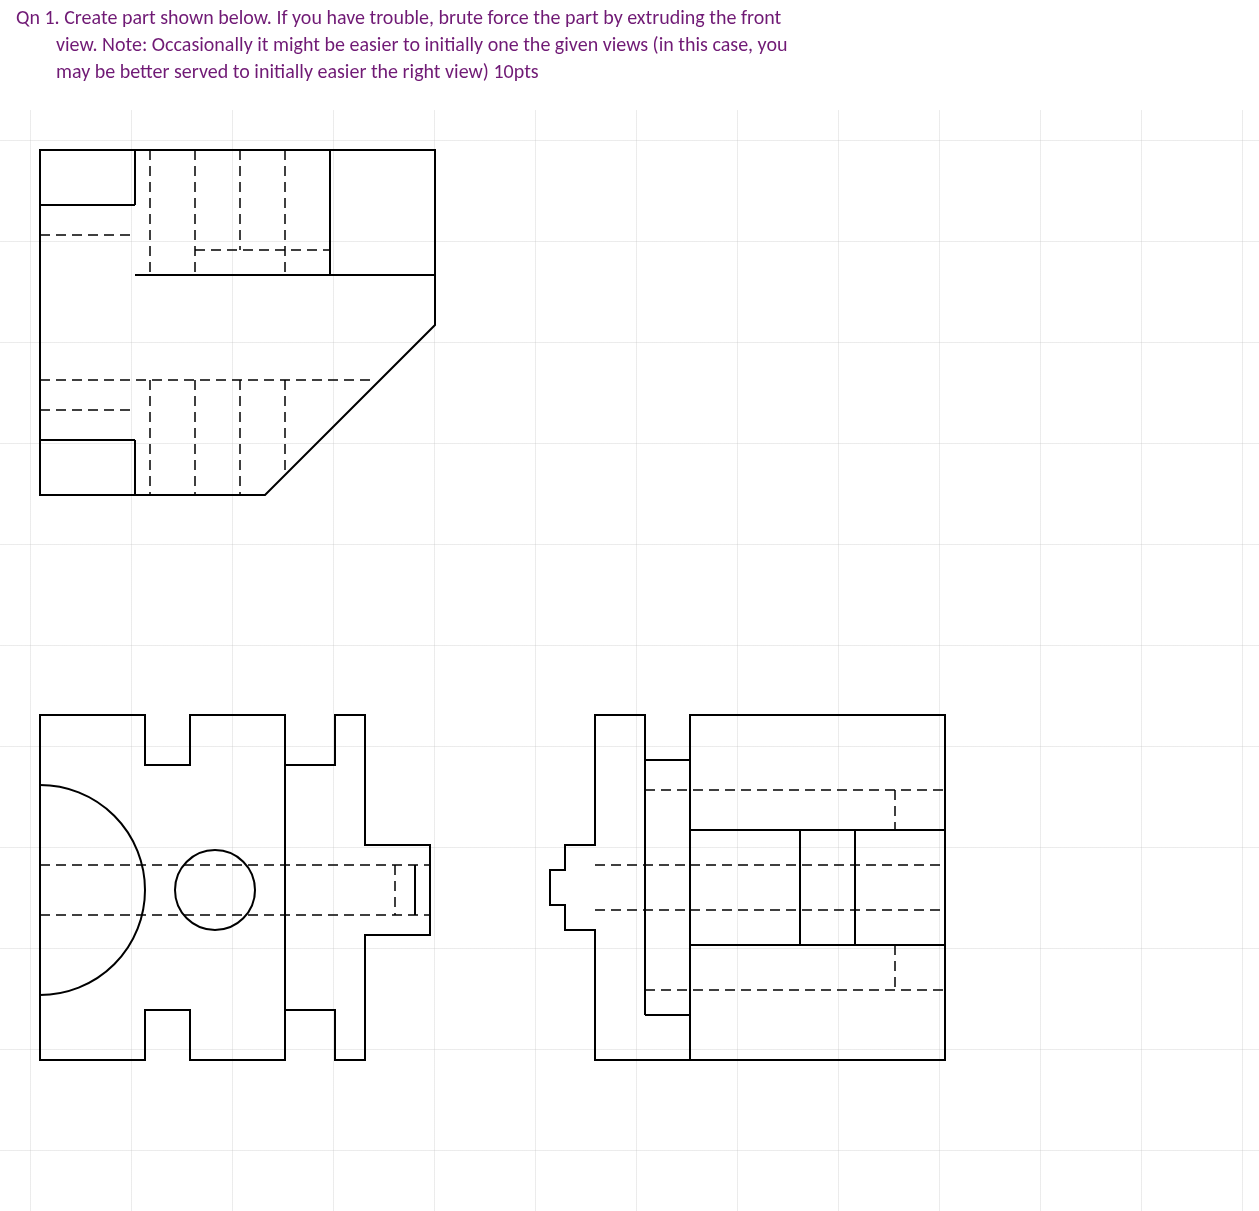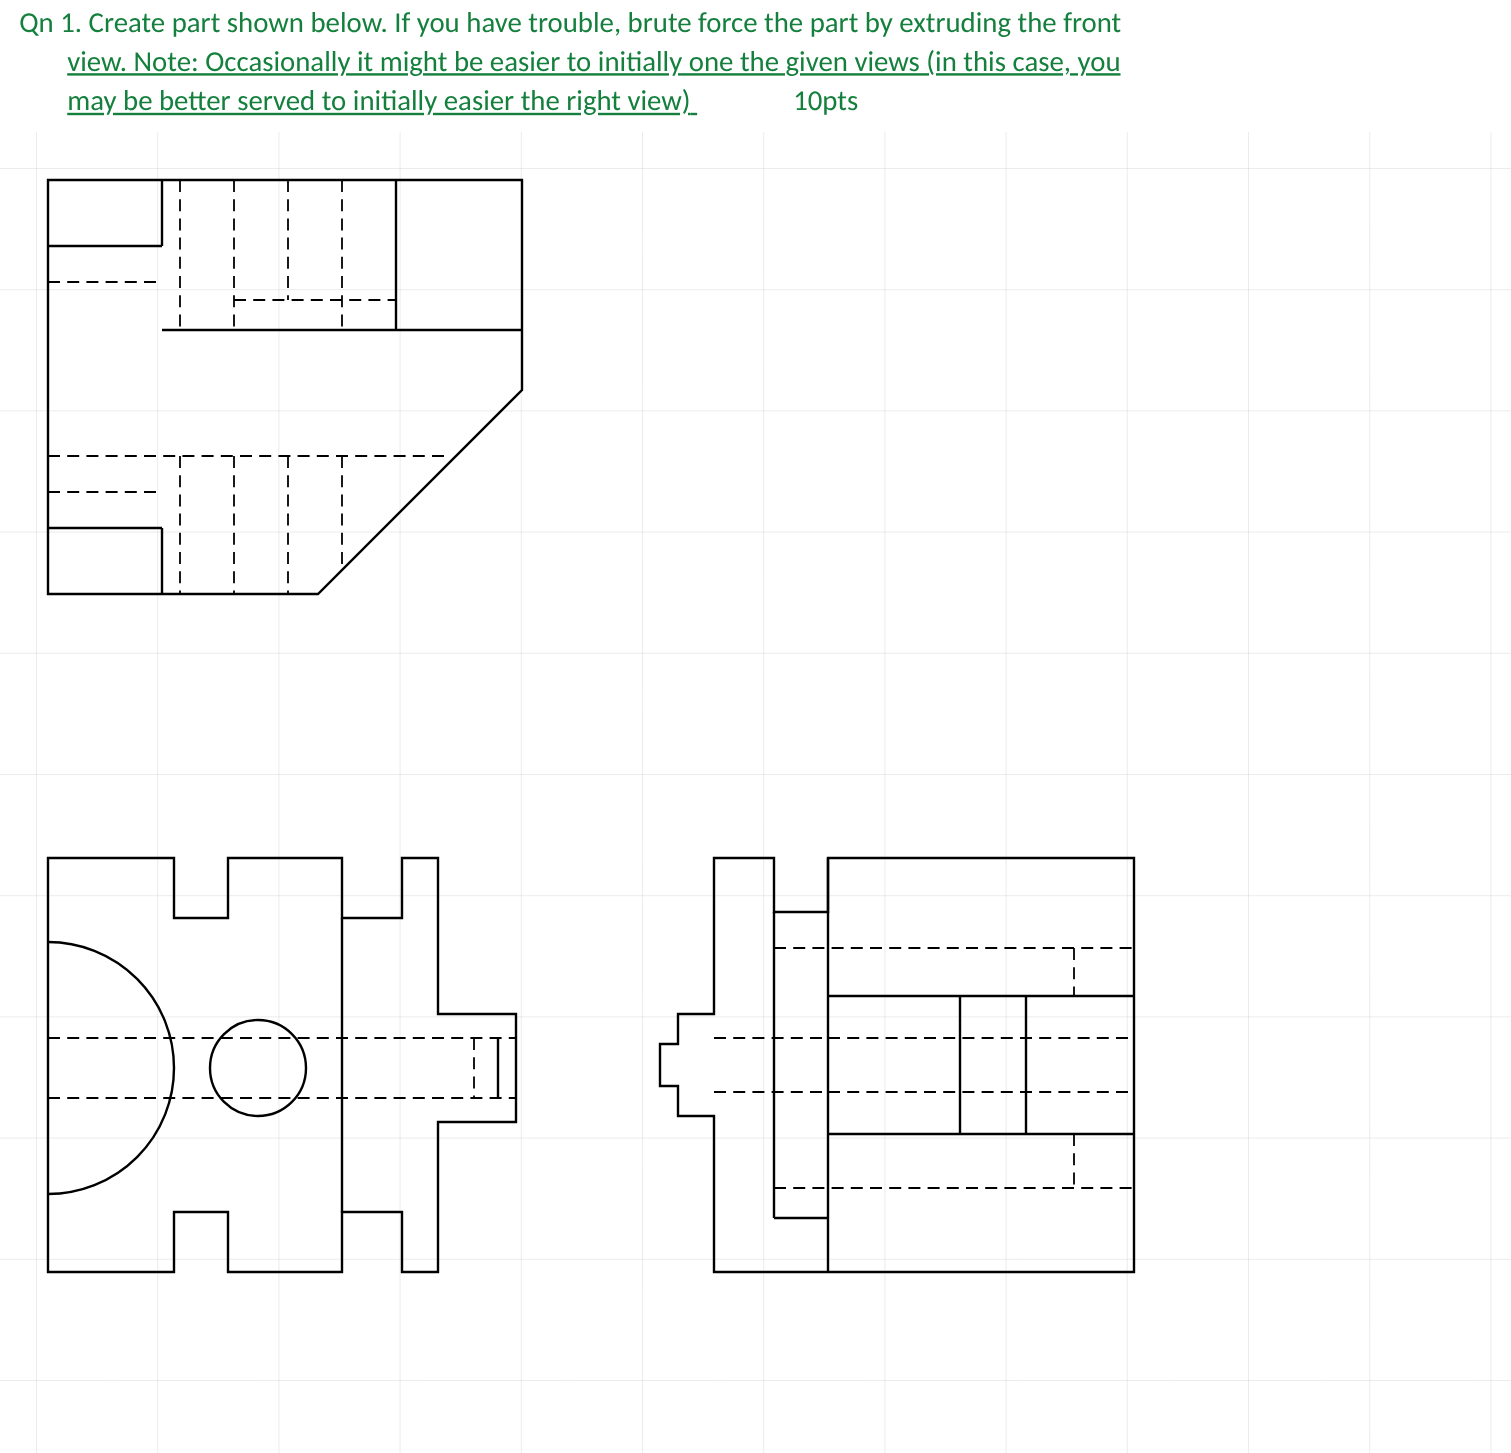--- a/index.html
+++ b/index.html
@@ -8,26 +8,26 @@
       background: #fff;
       width: 1259px;
       height: 1211px;
       position: relative;
     }
     .question-text {
       position: absolute;
       top: 4px;
       left: 16px;
       right: 20px;
-      font-size: 24px;
+      font-size: 20px;
       line-height: 1.35;
-      color: #15803d;
+      color: #701a75;
     }
-    .question-text .indent { padding-left: 40px; display: block; text-decoration: underline; }
-    .pts { display: inline-block; margin-left: 80px; }
+    .question-text .indent { padding-left: 40px; display: block; }
+    .pts { display: inline-block; }
     .grid-area {
       position: absolute;
       top: 110px;
       left: 0;
       width: 1259px;
       height: 1101px;
       background-image:
         linear-gradient(to right, rgba(200,200,200,0.35) 1px, transparent 1px),
         linear-gradient(to bottom, rgba(200,200,200,0.35) 1px, transparent 1px);
       background-size: 101px 101px;

